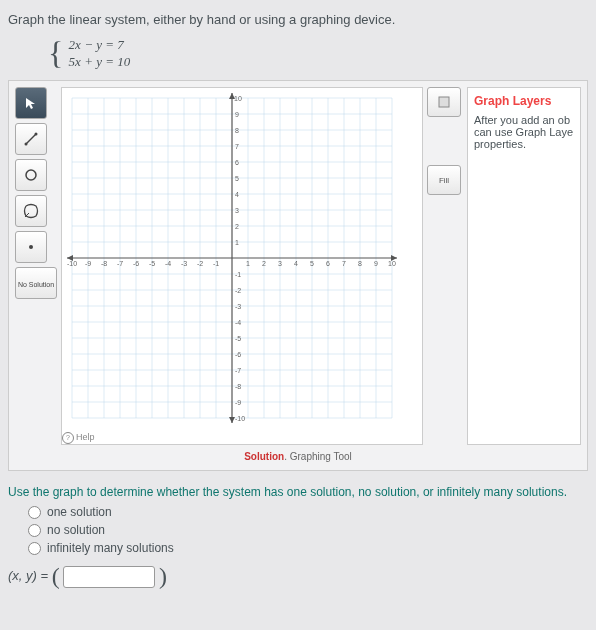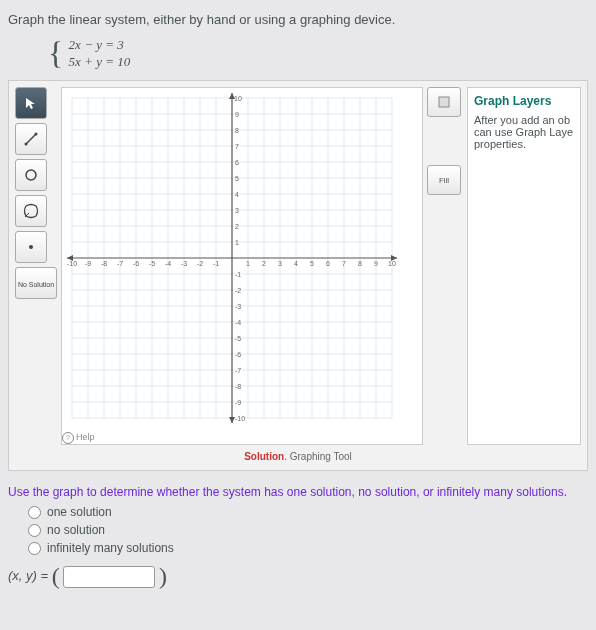--- a/index.html
+++ b/index.html
@@ -12,43 +12,43 @@
 .tool-inner{display:flex;gap:4px}
 .left-tools{display:flex;flex-direction:column;gap:4px}
 .tool-btn{width:30px;height:30px;background:linear-gradient(#fff,#e8e8e8);border:1px solid #aaa;border-radius:3px;display:flex;align-items:center;justify-content:center;font-size:14px;color:#444;cursor:pointer}
 .tool-btn.dark{background:linear-gradient(#5a6b7a,#3a4b5a);color:#fff}
 .nosol{width:40px;height:26px;font-size:7px;text-align:center;line-height:1.1;padding-top:4px}
 .graph-wrap{flex:1;position:relative;background:#fff;border:1px solid #ccc}
 svg.grid{display:block}
 .right-tools{display:flex;flex-direction:column;gap:9px;width:36px}
 .right-btn{width:32px;height:28px;background:linear-gradient(#fff,#e8e8e8);border:1px solid #aaa;border-radius:3px;font-size:8px;display:flex;align-items:center;justify-content:center;color:#555}
 .layers{background:#fff;border:1px solid #ccc;padding:6px;font-size:11px;width:100px}
-.layers-title{font-weight:bold;color:#0f766e;margin-bottom:6px;font-size:12px}
+.layers-title{font-weight:bold;color:#ef4444;margin-bottom:6px;font-size:12px}
 .help{font-size:9px;color:#888;margin-top:4px}
 .help-ico{display:inline-block;width:10px;height:10px;border:1px solid #888;border-radius:50%;font-size:7px;text-align:center;line-height:10px;margin-right:2px}
 .footer-tool{text-align:center;font-size:10px;color:#666;padding:6px 0 2px}
 .footer-tool b{color:#c33}
-.question{margin-top:14px;font-size:12px;color:#6d28d9}
+.question{margin-top:14px;font-size:12px;color:#0f766e}
 .opts{margin:4px 0 0 20px}
 .opt{display:flex;align-items:center;gap:6px;padding:2px 0;font-size:12px}
 .radio{width:11px;height:11px;border:1px solid #888;border-radius:50%;background:#fff}
 .answer-line{margin-top:16px;font-size:12px}
 .xy{font-style:italic;font-family:Liberation Sans, sans-serif}
 .paren{font-size:24px;vertical-align:middle;font-family:Georgia,serif}
 .answer-input{display:inline-block;width:90px;height:20px;background:#fff;border:1px solid #999;border-radius:3px;vertical-align:middle}
 </style>
 </head>
 <body>
 
 <div class="page">
   <div class="instruction">Graph the linear system, either by hand or using a graphing device.</div>
   <div class="system">
     <span class="brace">{</span>
     <span class="eqs">
-      <span>2x − y = 3</span><br>
+      <span>2x − y = 7</span><br>
       <span>5x + y = 10</span>
     </span>
   </div>
 
   <div class="tool-area">
     <div class="tool-inner">
       <div class="left-tools">
         <div class="tool-btn dark">
             <svg width="14" height="14">
               <path d="M2 2 L2 12 L5 9 L7 13 L9 12 L7 8 L11 8 Z" fill="#fff"></path>

